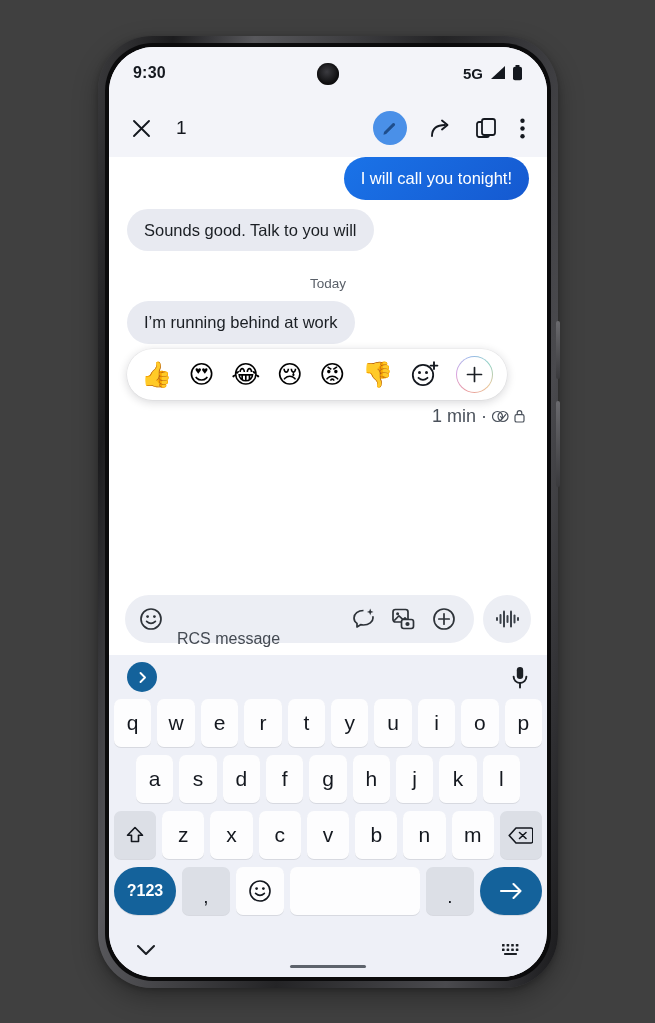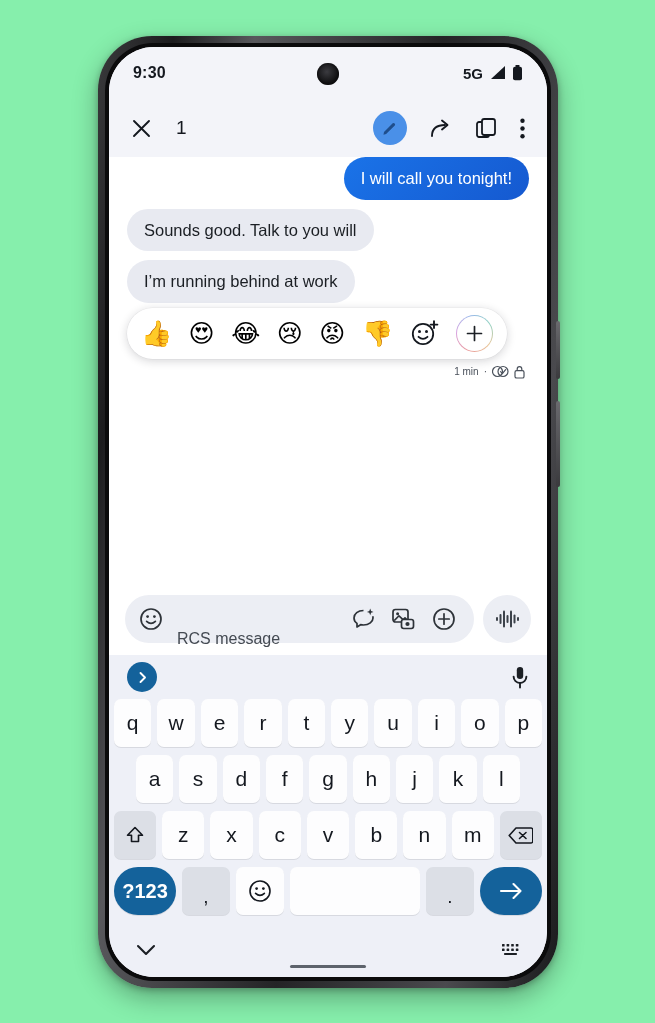--- a/index.html
+++ b/index.html
@@ -2,21 +2,21 @@
 <html><head>
 <meta charset="utf-8">
 <style>
   html,body{margin:0;padding:0;}
   body{
     width:655px;height:1023px;overflow:hidden;
     background:#ffffff;
     font-family:"Liberation Sans", sans-serif;
     -webkit-font-smoothing:antialiased;
   }
-  .stage{position:relative;width:655px;height:1023px;background:#86efac;}
+  .stage{position:relative;width:655px;height:1023px;background:#404040;}
 
   
   .phone-frame{
     position:absolute;left:98px;top:36px;width:460px;height:952px;
     border-radius:54px;
     background:linear-gradient(100deg,#3a3a3c 0%,#1c1c1e 12%,#58585c 25%,#242426 55%,#4a4a4e 82%,#1a1a1c 100%);
     box-shadow:0 10px 26px rgba(0,0,0,.30), 0 2px 6px rgba(0,0,0,.25);
     padding:0;
   }
   .frame-inner{
@@ -111,21 +111,21 @@
   .reply-circle{
     width:42px;height:42px;border-radius:50%;background:#fff;
     box-shadow:0 1px 6px rgba(20,24,31,.16);
     display:flex;align-items:center;justify-content:center;cursor:pointer;
   }
   .bubble.selected{
     background:#16325c;color:#fff;font-size:17px;padding:11px 19px;border-radius:22px;
   }
   .meta-row{
     display:flex;align-items:center;justify-content:flex-end;gap:5px;
-    padding:6px 22px 0 0;font-size:10px;color:#4a515b;
+    padding:6px 22px 0 0;font-size:18px;color:#4a515b;
   }
 
   
   .compose-area{flex:0 0 auto;background:#fff;padding:8px 16px 12px;display:flex;align-items:center;gap:9px;box-sizing:border-box;}
   .compose-pill{
     flex:1;height:48px;border-radius:26px;background:#eceef4;
     display:flex;align-items:center;padding:0 14px;box-sizing:border-box;gap:12px;
   }
   .compose-ph{flex:1;font-size:16px;color:#444a52;padding-left:2px;margin-top:40px;}
   .compose-icons{display:flex;align-items:center;gap:16px;padding-right:4px;}
@@ -144,21 +144,21 @@
   .krow{display:flex;justify-content:center;gap:6px;padding:0 5px 8px;}
   .key{
     background:#fdfdfe;border-radius:7px;height:48px;
     display:flex;align-items:center;justify-content:center;
     font-size:21px;color:#14181f;box-shadow:0 1px 0 rgba(20,24,31,.10);
     flex:1 1 0;min-width:0;cursor:pointer;
   }
   .krow.r2{padding-left:27px;padding-right:27px;}
   .key.mod{background:#dcdfe6;}
   .krow.r4{align-items:stretch;}
-  .key.num{background:#14629b;color:#fff;font-size:20px;font-weight:bold;border-radius:24px;flex:0 0 62px;}
+  .key.num{background:#14629b;color:#fff;font-size:16px;font-weight:bold;border-radius:24px;flex:0 0 62px;}
   .key.comma{background:#dcdfe6;flex:0 0 48px;font-size:19px;align-items:flex-end;padding-bottom:7px;box-sizing:border-box;}
   .key.emoji{flex:0 0 48px;}
   .key.space{flex:1 1 auto;}
   .key.period{background:#dcdfe6;flex:0 0 48px;font-size:19px;align-items:flex-end;padding-bottom:7px;box-sizing:border-box;}
   .key.send{background:#14629b;border-radius:24px;flex:0 0 62px;}
   .kbottom{height:54px;display:flex;align-items:center;justify-content:space-between;padding:0 26px;box-sizing:border-box;position:relative;}
   .home-ind{
     position:absolute;left:50%;bottom:9px;transform:translateX(-50%);
     width:76px;height:3.5px;border-radius:3px;background:#5d636c;
   }
@@ -234,20 +234,21 @@
 
 
           <div class="row out">
             <div class="bubble out">I will call you tonight!</div>
           </div>
 
           <div class="row in">
             <div class="bubble in">Sounds good. Talk to you will</div>
           </div>
 
+          <div class="day-sep">Today</div>
 
           <div class="row in">
             <div class="bubble in">I’m running behind at work</div>
           </div>
 
           <div class="react-wrap">
             <div class="react-bar">
               <span class="emo">👍</span>
               <span class="emo">😍</span>
               <span class="emo">😂</span>

